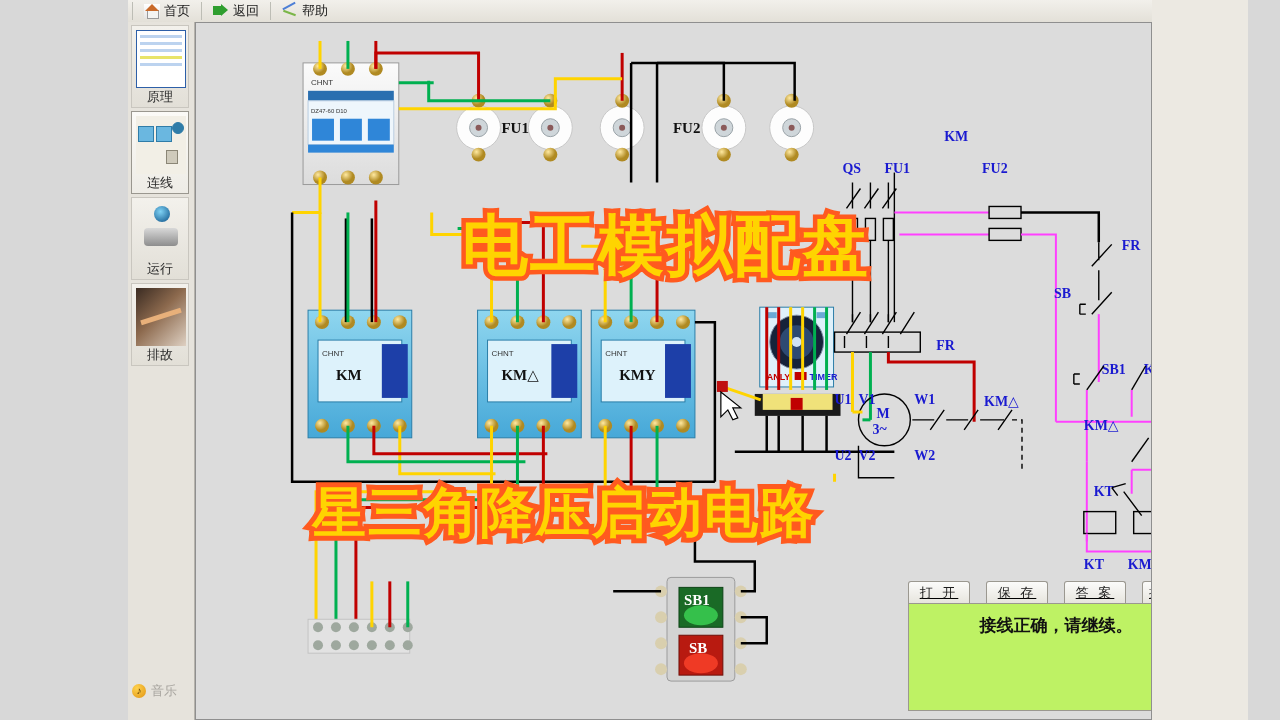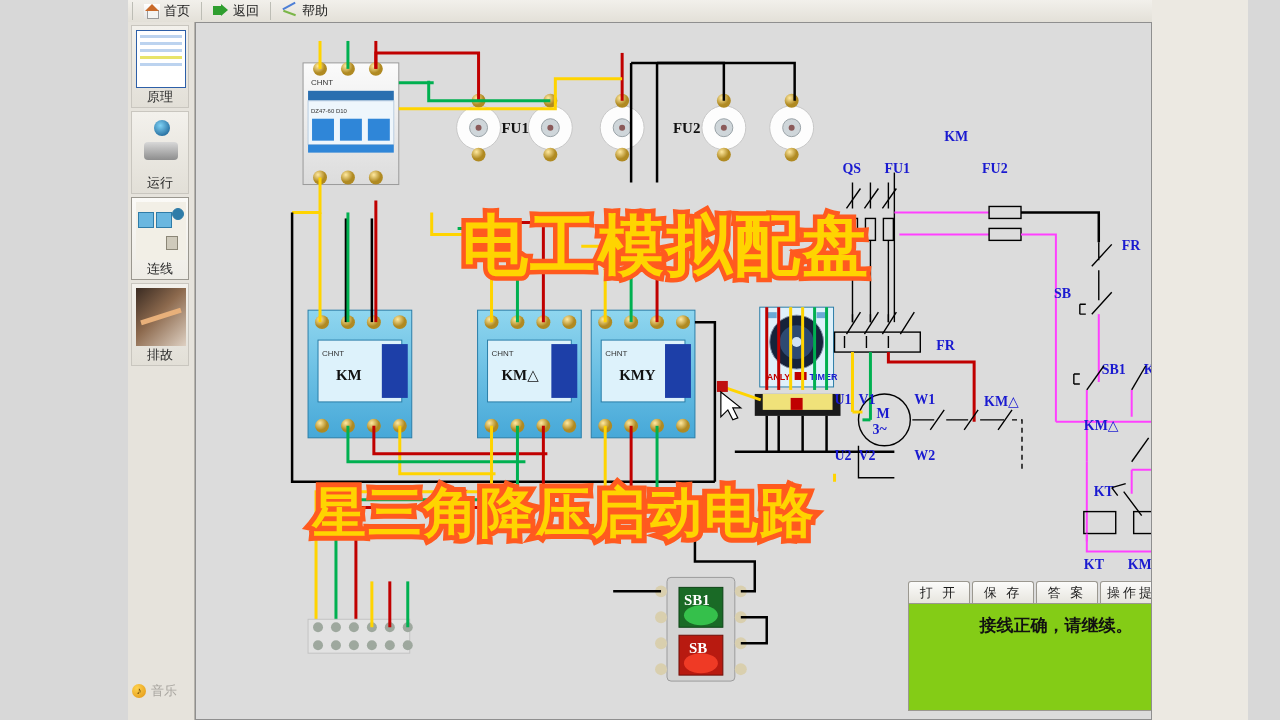--- a/index.html
+++ b/index.html
@@ -47,23 +47,23 @@
   .t-fix i{position:absolute;left:4px;top:26px;width:42px;height:5px;background:#e8b07a;transform:rotate(-18deg);}
   
   .canvas{position:absolute;left:67px;top:22px;width:957px;height:698px;background:#dcdcdc;border:1px solid #8f8f8f;box-sizing:border-box;overflow:hidden;}
   .svgwrap{position:absolute;left:0;top:0;width:100%;height:100%;}
   .bt{position:absolute;font-family:"DejaVu Sans","Liberation Sans",sans-serif;font-weight:bold;color:#ffd400;
       -webkit-text-stroke:9px #ff5a1f;paint-order:stroke fill;letter-spacing:2px;white-space:nowrap;}
   .bt2{position:absolute;font-family:"DejaVu Sans","Liberation Sans",sans-serif;font-weight:bold;color:#ffd400;
       -webkit-text-stroke:10px #ff5a1f;paint-order:stroke fill;letter-spacing:2px;white-space:nowrap;}
   
   .panel{position:absolute;left:712px;top:558px;width:296px;height:132px;}
-  .ptabs{display:flex;gap:2px;height:22px;}
+  .ptabs{display:flex;gap:16px;height:22px;text-decoration:underline;}
   .ptab{flex:0 0 auto;min-width:62px;height:22px;background:linear-gradient(#fbfbfa,#e7e5de);border:1px solid #9b9890;border-bottom:none;border-radius:3px 3px 0 0;font-size:13px;color:#1c1c1c;display:flex;align-items:center;justify-content:center;letter-spacing:3px;padding:0 6px;box-sizing:border-box;cursor:default;}
-  .pbody{height:108px;background:#84cc16;border:1px solid #9b9890;box-sizing:border-box;padding:10px 0 0 0;text-align:center;}
+  .pbody{height:108px;background:#bef264;border:1px solid #9b9890;box-sizing:border-box;padding:10px 0 0 0;text-align:center;}
   .pmsg{font-size:17px;color:#111;font-weight:bold;}
 </style>
 </head>
 <body>
 
 <div id="app">
 
   <div class="toolbar">
     <div class="tb-sep"></div>
     <div class="tb-btn">
@@ -93,40 +93,40 @@
             <i></i>
             <i></i>
             <i style="background:#e8e46a;"></i>
             <i></i>
           </div>
       </div>
       <div class="side-label">原理</div>
     </div>
 
 
-    <div class="side-item">
-      <div class="side-thumb">
-        <div class="t-run">
-            <span class="dot"></span>
-            <span class="mot"></span>
-          </div>
-      </div>
-      <div class="side-label">运行</div>
-    </div>
-
     <div class="side-item active">
       <div class="side-thumb">
         <div class="t-wire">
           <i style="left:2px;top:10px;width:16px;height:16px;"></i>
           <i style="left:20px;top:10px;width:16px;height:16px;"></i>
           <i style="left:36px;top:6px;width:12px;height:12px;border-radius:50%;background:#2f7ca8;"></i>
           <i style="left:30px;top:34px;width:12px;height:14px;background:#cfcabb;border-color:#8b8676;"></i>
         </div>
       </div>
       <div class="side-label">连线</div>
+    </div>
+
+    <div class="side-item">
+      <div class="side-thumb">
+        <div class="t-run">
+            <span class="dot"></span>
+            <span class="mot"></span>
+          </div>
+      </div>
+      <div class="side-label">运行</div>
     </div>
 
     <div class="side-item">
       <div class="side-thumb">
         <div class="t-fix">
             <i></i>
           </div>
       </div>
       <div class="side-label">排故</div>
     </div>

